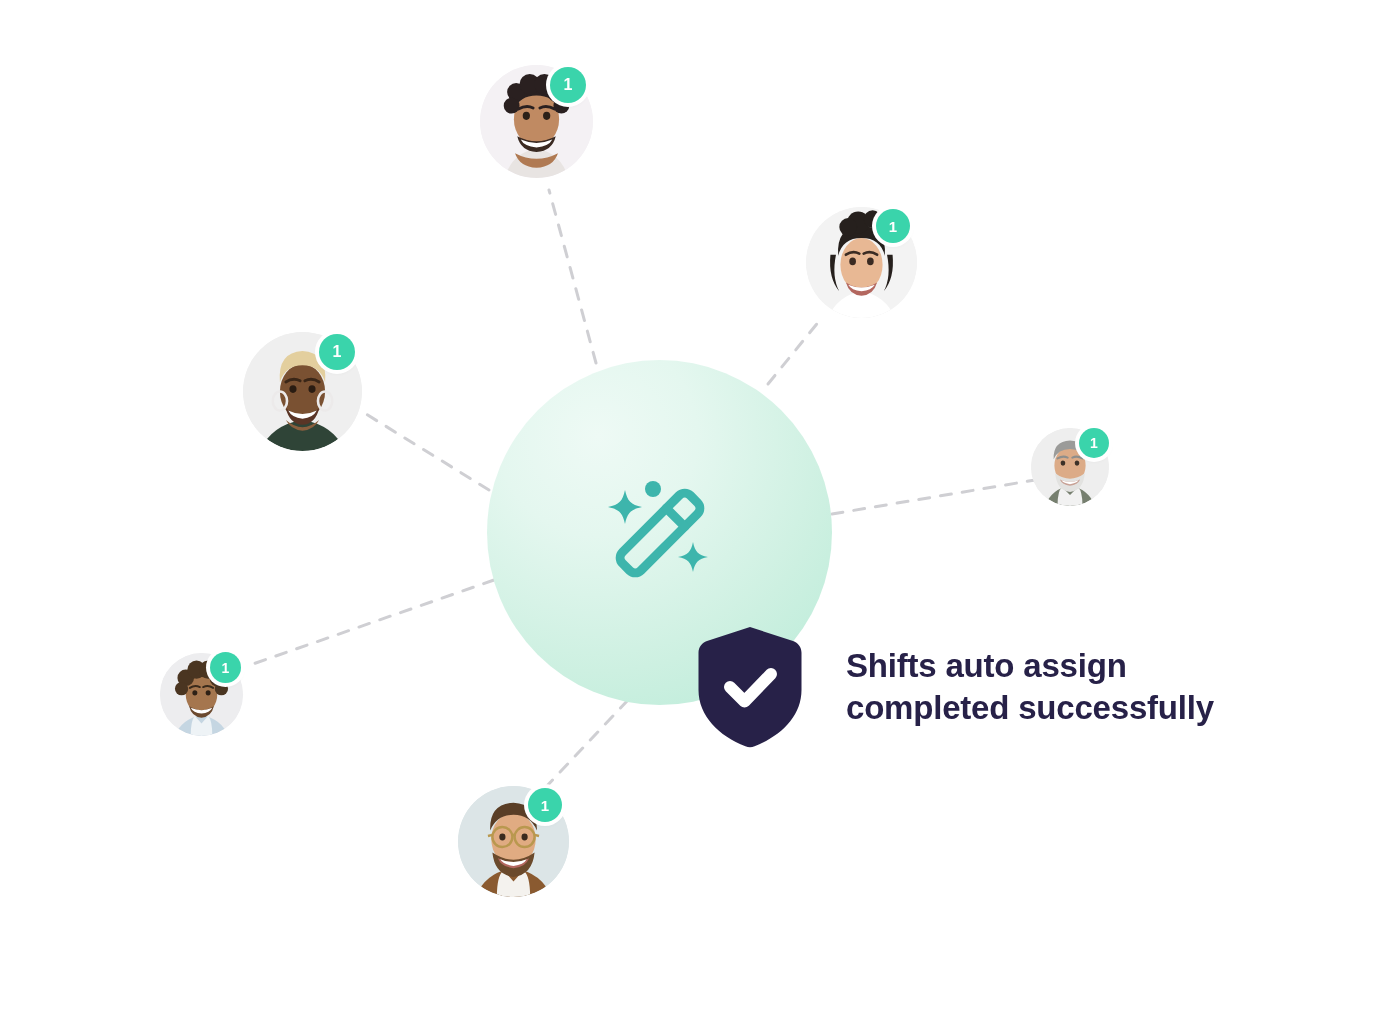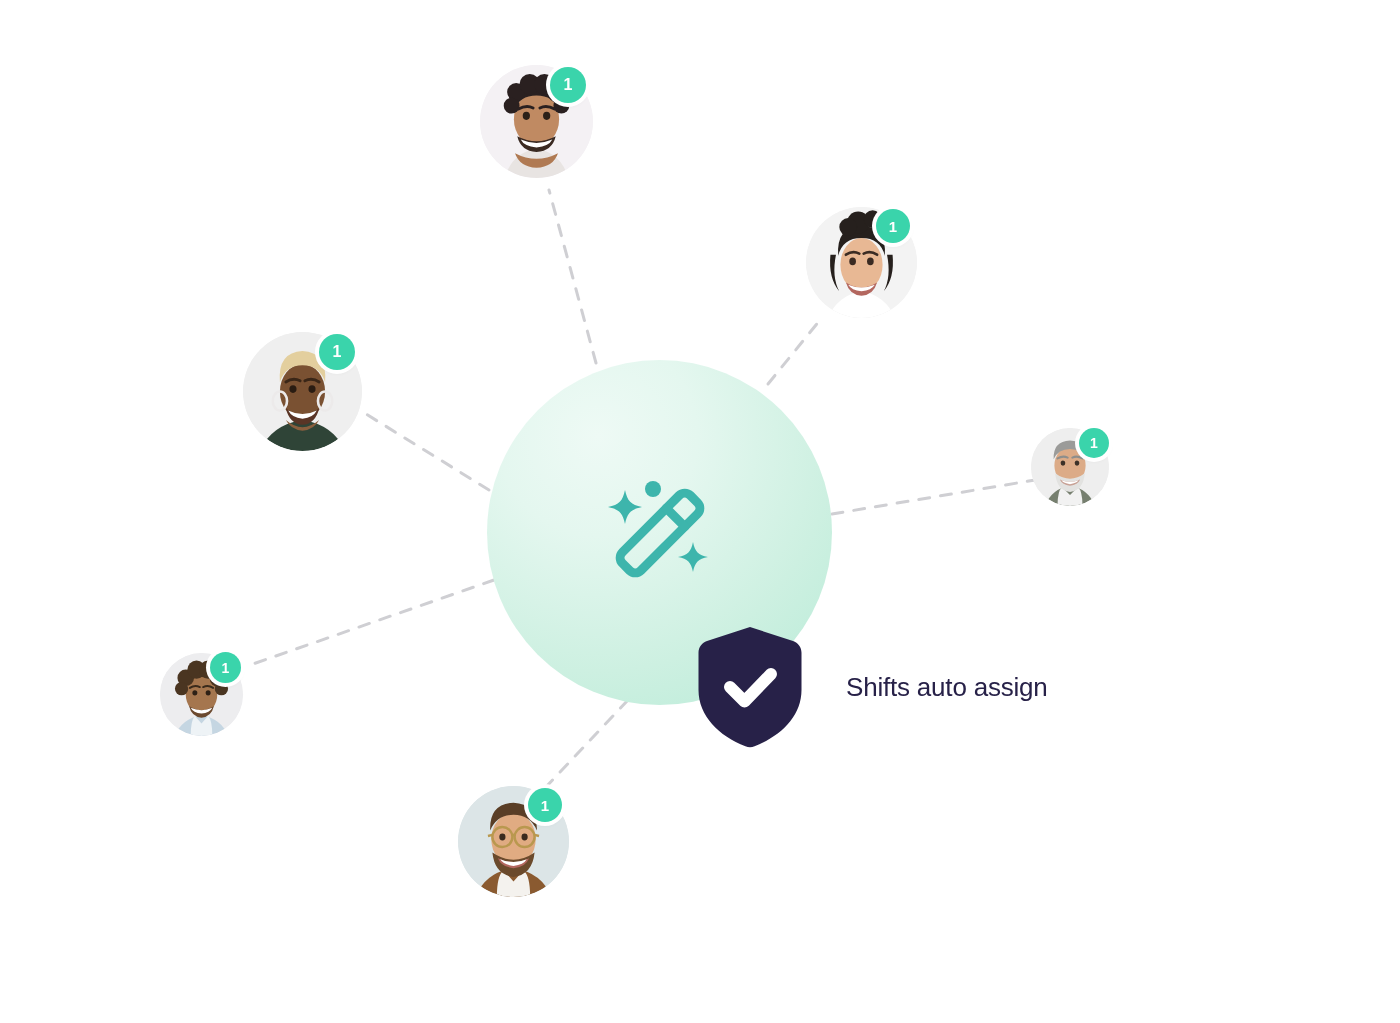--- a/index.html
+++ b/index.html
@@ -87,22 +87,22 @@
     align-items: center;
   }
   #shield-icon {
     width: 106px;
     height: 122px;
     flex: 0 0 auto;
   }
   #notification-text {
     margin-left: 43px;
     color: #272148;
-    font-size: 26px;
-    font-weight: 400;
+    font-size: 33px;
+    font-weight: 700;
     line-height: 1.26;
     letter-spacing: -0.2px;
     white-space: nowrap;
   }
   #notification-text .line { display: block; }
 </style>
 </head>
 <body>
 
 <div id="stage">
@@ -310,16 +310,17 @@
       </div>
     </div>
 
   <div id="notification">
     <svg id="shield-icon" viewBox="0 0 106 122" aria-hidden="true">
       <path d="M53 1 L96 15 C101 16.7 104.5 21.4 104.5 26.7 L104.5 64 C104.5 90 84 110 57.6 120.3 C54.6 121.5 51.4 121.5 48.4 120.3 C22 110 1.5 90 1.5 64 L1.5 26.7 C1.5 21.4 5 16.7 10 15 Z" fill="#272148"></path>
       <path d="M33 61 L47.5 75.5 L74 48" fill="none" stroke="#ffffff" stroke-width="12" stroke-linecap="round" stroke-linejoin="round"></path>
     </svg>
     <div id="notification-text" style="color: rgb(39, 33, 72);">
       <span class="line">Shifts auto assign</span>
+      <span class="line">completed successfully</span>
     </div>
   </div>
 
 </div>
 
 </body></html>

